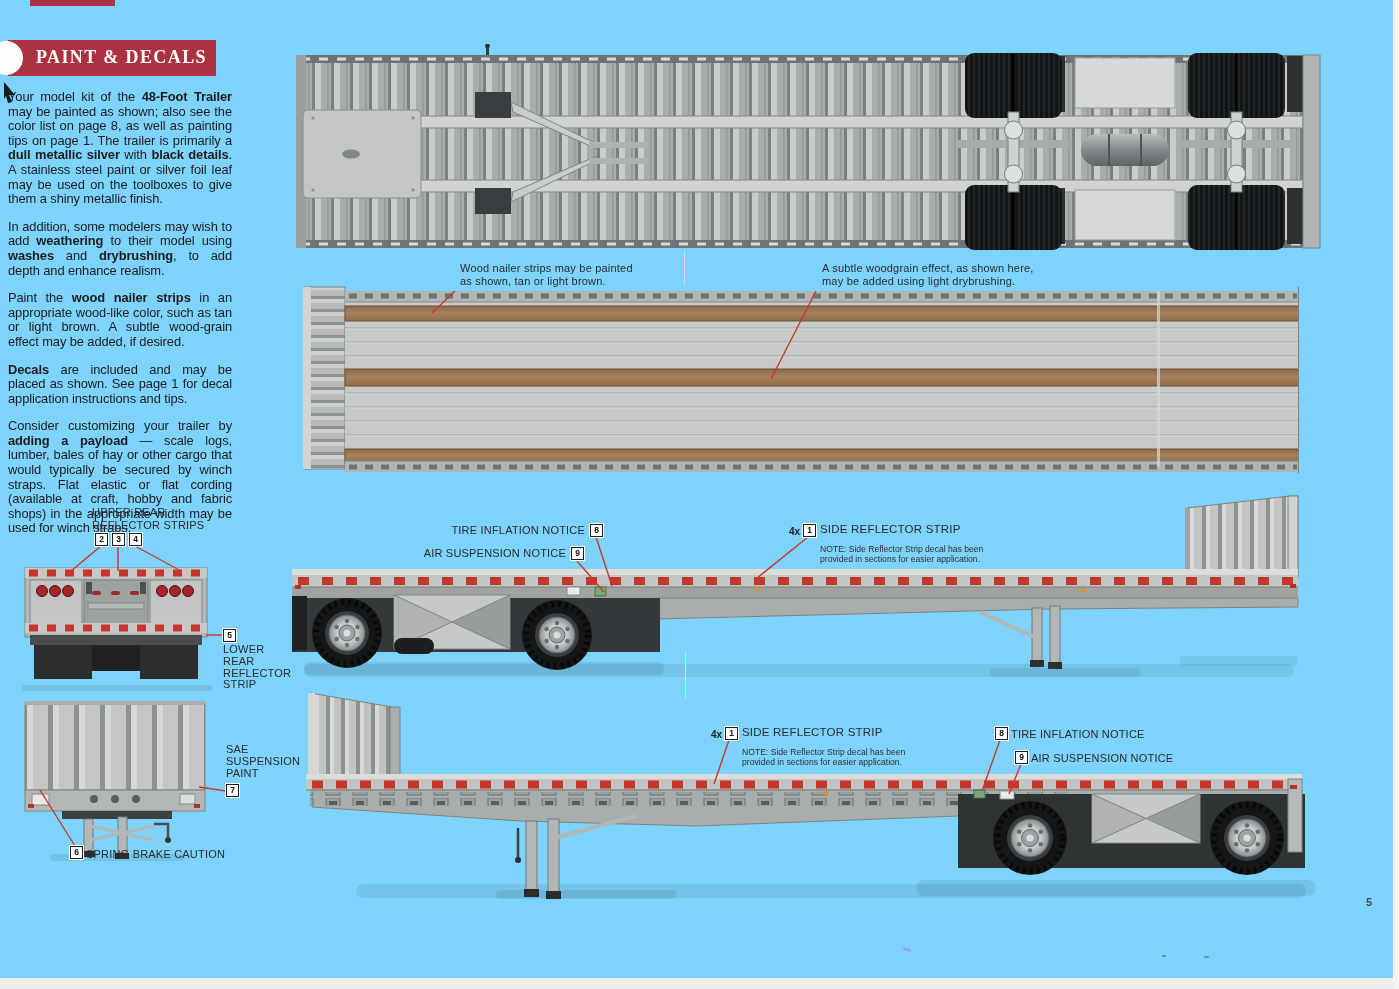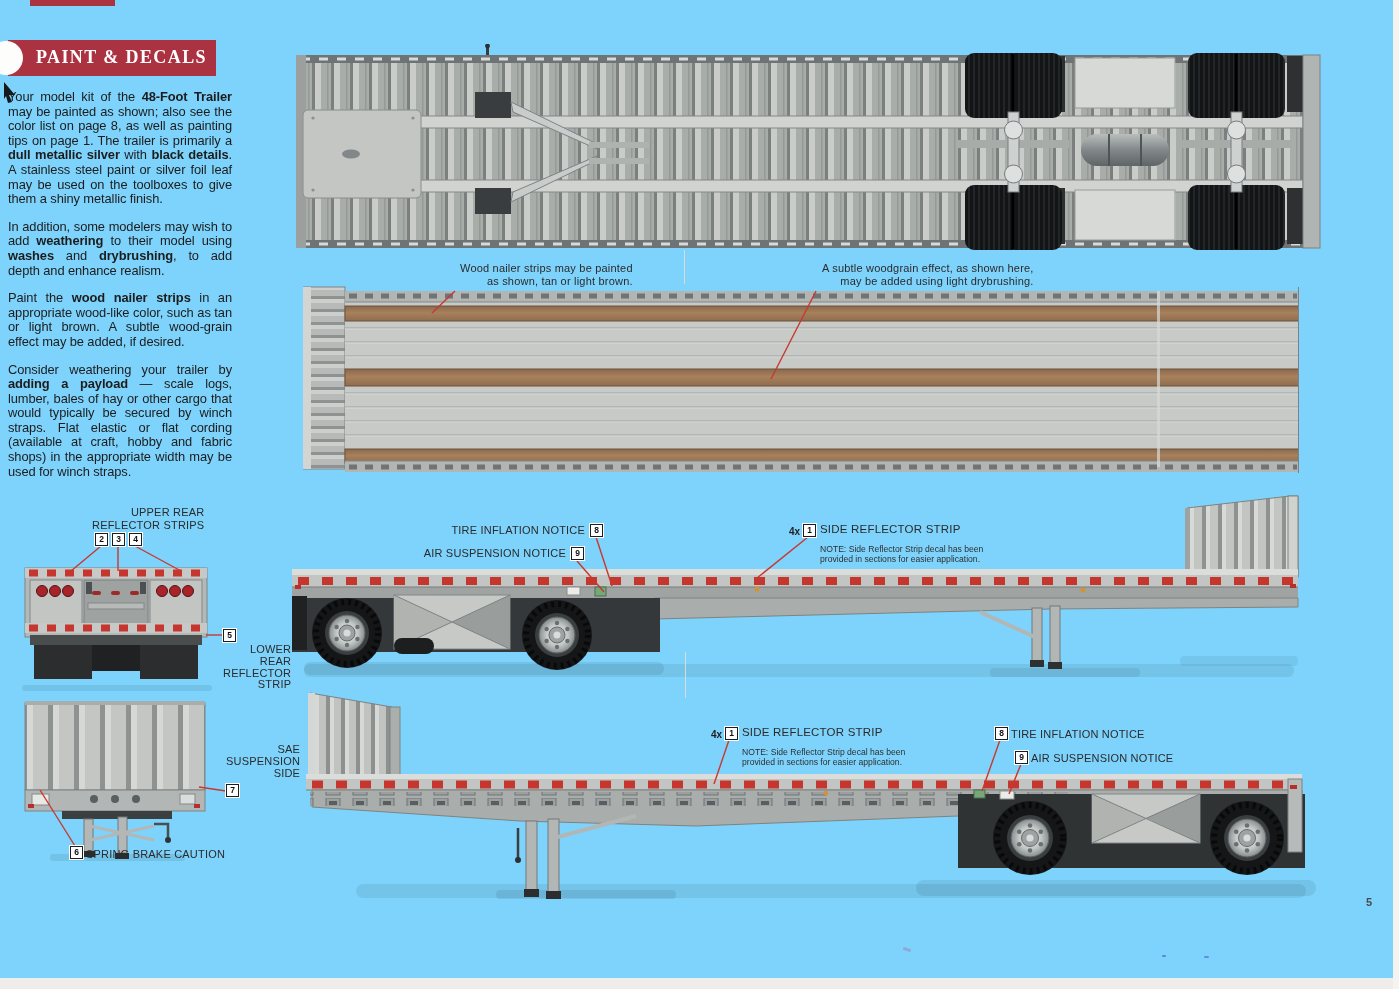--- a/index.html
+++ b/index.html
@@ -11,21 +11,21 @@
   #intro-col p{margin:0 0 13px 0;text-align:justify;font-size:12.9px;line-height:14.6px;
                color:#1c1c1c;letter-spacing:-0.1px;}
   #intro-col b{font-weight:bold;}
   
   #banner{position:absolute;left:8px;top:40px;width:208px;height:36px;background:#ab3240;}
   #banner .notch{position:absolute;left:-19px;top:1px;width:34px;height:34px;border-radius:50%;background:#fdfdfc;}
   #banner .txt{position:absolute;left:28px;top:7px;font-family:"Liberation Serif",serif;
                font-weight:bold;font-size:18px;letter-spacing:1.4px;color:#ffffff;}
   #top-red-strip{position:absolute;left:30px;top:0;width:85px;height:6px;background:#ab3240;}
   
-  .lbl{position:absolute;font-size:11px;line-height:12.5px;color:#2b2b2b;letter-spacing:.2px;white-space:nowrap;text-align:right;}
+  .lbl{position:absolute;font-size:11px;line-height:12.5px;color:#2b2b2b;letter-spacing:.2px;white-space:nowrap;}
   .lbl-r{text-align:right;}
   .note{position:absolute;font-size:8.6px;line-height:9.8px;color:#2f2f2f;white-space:nowrap;margin-top:8px;}
   .nbox{position:absolute;width:11px;height:11px;border:1px solid #1d1d1d;background:#fff;
         font-weight:bold;font-size:8.5px;line-height:11px;text-align:center;color:#111;
         box-shadow:0 0 0 1px #fff;}
   .qty{position:absolute;font-weight:bold;font-size:10px;color:#222;}
   #page-num{position:absolute;left:1366px;top:896px;font-size:11px;font-weight:bold;color:#4a4a4a;}
   
   #edge-bottom{position:absolute;left:0;top:978px;width:1399px;height:11px;background:#efede9;}
   #edge-right{position:absolute;left:1393px;top:0;width:6px;height:989px;background:#f5f3ef;}
@@ -46,21 +46,22 @@
     <div class="txt">PAINT &amp; DECALS</div>
   </div>
   <svg class="abs" style="left:3px;top:82px" width="18" height="22">
     <polygon points="1,0 12,13 6,13 9,20 5,21 3,14 1,17" fill="#15181c"></polygon>
   </svg>
 
   <div id="intro-col">
     <p><span>Your model kit of the </span><b>48-Foot Trailer</b><span> may be painted as shown; also see the color list on page 8, as well as painting tips on page 1. The trailer is primarily a </span><b>dull metallic silver</b><span> with </span><b>black details</b><span>. A stainless steel paint or silver foil leaf may be used on the toolboxes to give them a shiny metallic finish.</span></p>
     <p><span>In addition, some modelers may wish to add </span><b>weathering</b><span> to their model using </span><b>washes</b><span> and </span><b>drybrushing</b><span>, to add depth and enhance realism.</span></p>
     <p><span>Paint the </span><b>wood nailer strips</b><span> in an appropriate wood-like color, such as tan or light brown. A subtle wood-grain effect may be added, if desired.</span></p>
-    <p><span>Consider weathering your trailer by </span><b>adding a payload</b><span> — scale logs, lumber, bales of hay or other cargo that would typically be secured by winch straps. Flat elastic or flat cording (available at craft, hobby and fabric shops) in the appropriate width may be used for winch straps.</span></p>
+    <p><b>Decals</b><span> are included and may be placed as shown. See page 1 for decal application instructions and tips.</span></p>
+    <p><span>Consider customizing your trailer by </span><b>adding a payload</b><span> — scale logs, lumber, bales of hay or other cargo that would typically be secured by winch straps. Flat elastic or flat cording (available at craft, hobby and fabric shops) in the appropriate width may be used for winch straps.</span></p>
   </div>
 
   <svg class="abs" style="left:293px;top:44px" width="1030" height="208" viewBox="0 -6 1030 208">
     <defs>
       <pattern id="xmem" width="19" height="10" patternUnits="userSpaceOnUse">
         <rect width="19" height="10" fill="#a9ada9"></rect>
         <rect width="3" height="10" fill="#7b807e"></rect>
         <rect x="3" width="6" height="10" fill="#c9ccc8"></rect>
         <rect x="15" width="1.5" height="10" fill="#969a97"></rect>
       </pattern>
@@ -468,21 +469,21 @@
   <div class="lbl" style="left:223px;top:644px;line-height:11.8px">
     <div>LOWER</div>
     <div>REAR</div>
     <div>REFLECTOR</div>
     <div>STRIP</div>
   </div>
 
   <div class="lbl" style="left:226px;top:744px;line-height:11.8px">
     <div>SAE</div>
     <div>SUSPENSION</div>
-    <div>SIDE</div>
+    <div>PAINT</div>
   </div>
   <div class="nbox" style="left:226px;top:784px">7</div>
   <div class="nbox" style="left:70px;top:846px">6</div>
   <div class="lbl" style="left:86px;top:848px">SPRING BRAKE CAUTION</div>
 
   <div id="page-num">5</div>
 
   <div class="crease" style="left:684px;top:250px;height:34px"></div>
   <div class="crease" style="left:685px;top:652px;height:46px"></div>
   <div class="speck" style="left:903px;top:948px;width:8px;height:3px;background:#8fa8d8;transform:rotate(18deg)"></div>

